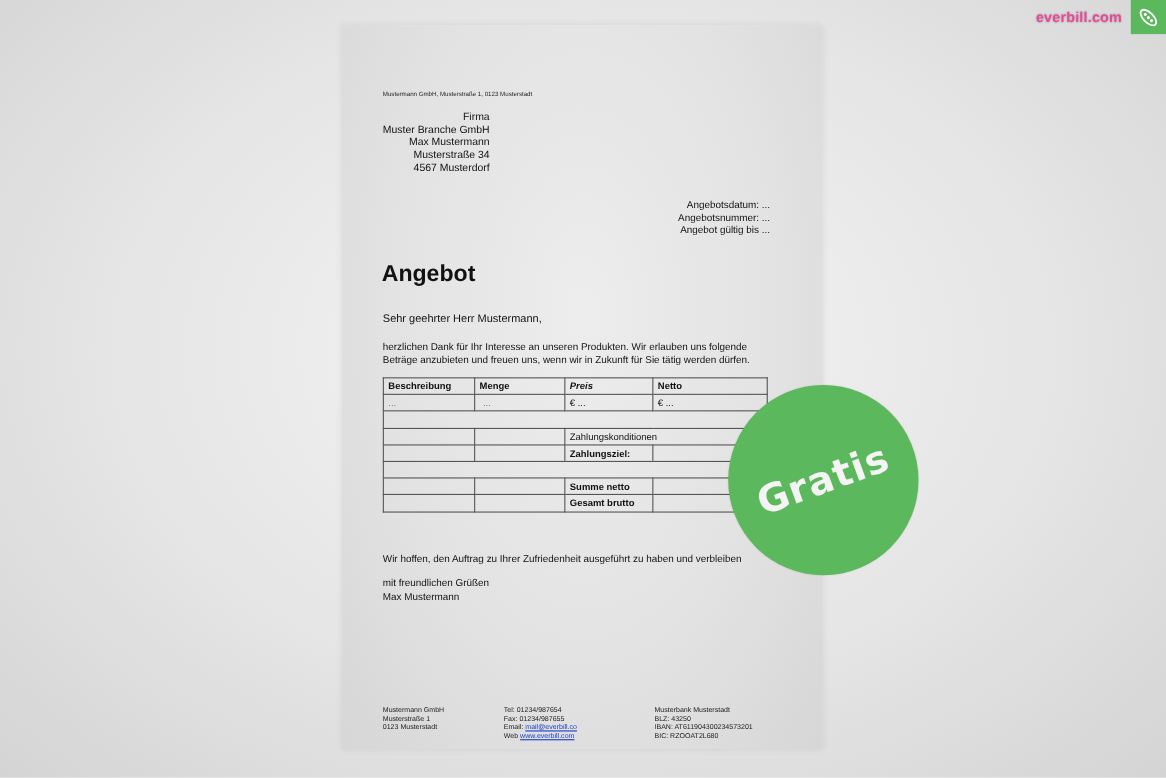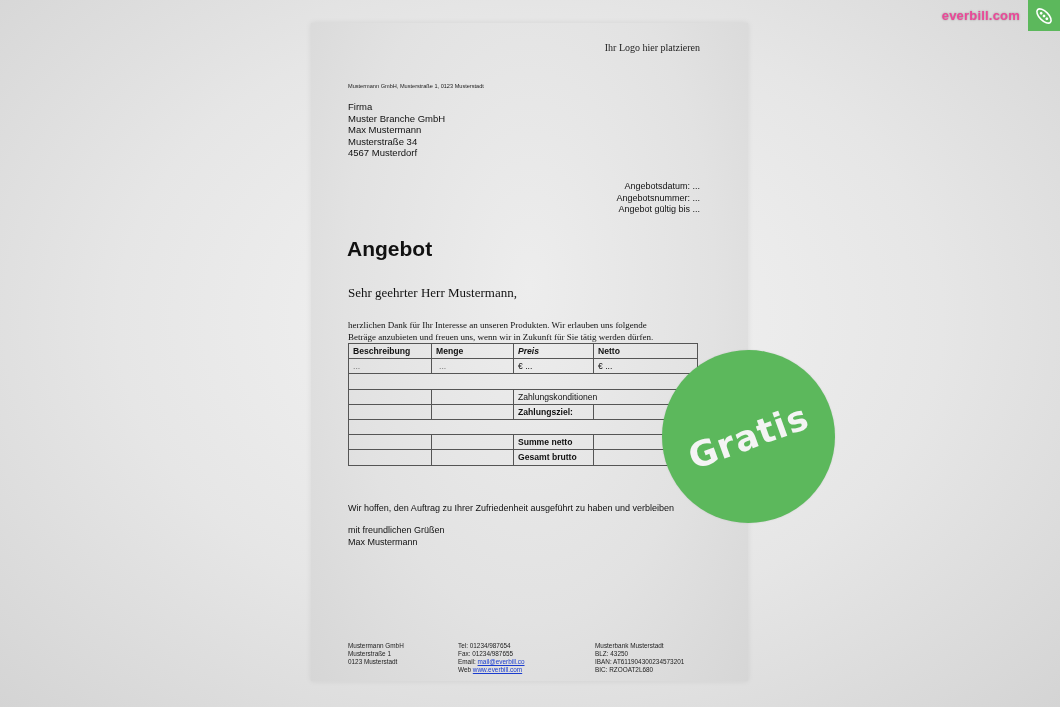--- a/index.html
+++ b/index.html
@@ -28,26 +28,26 @@
     background: radial-gradient(ellipse at 50% 40%, #ededed 0%, #e2e2e2 60%, #d6d6d6 100%);
     box-shadow: 0 0 6px rgba(0,0,0,0.08);
     color: #111;
   }
   .abs { position: absolute; }
   .logo-placeholder {
     left: 0; right: 48px; top: 19px; text-align: right;
     font-family: "Liberation Serif", serif; font-size: 10px; color: #222;
   }
   .sender-line { left: 37px; top: 60px; font-size: 5.6px; color: #222; }
-  .recipient { left: 37px; top: 78px; font-size: 9.5px; line-height: 11.5px; color: #111; }
+  .recipient { left: 37px; top: 78px; font-size: 9.5px; line-height: 11.5px; color: #111; text-align: right; }
   .meta { right: 48px; top: 158px; text-align: right; font-size: 9px; line-height: 11.5px; }
   .meta b { font-weight: normal; }
   .doc-title { left: 36px; top: 214px; font-size: 21px; font-weight: bold; color: #111; }
-  .salutation { left: 37px; top: 262px; font-size: 13px; font-family: Liberation Serif, serif; }
-  .intro { left: 37px; top: 296px; font-size: 9px; line-height: 12px; width: 380px; font-family: Liberation Serif, serif; }
+  .salutation { left: 37px; top: 262px; font-size: 10px; }
+  .intro { left: 37px; top: 286px; font-size: 9px; line-height: 12px; width: 380px; }
   table.items {
     position: absolute; left: 37px; top: 320px; width: 350px;
     border-collapse: collapse; font-size: 8.6px;
   }
   table.items td {
     border: 1px solid #555; height: 15.2px; padding: 0 4px; vertical-align: middle;
   }
   table.items td.c1 { width: 83px; }
   table.items td.c2 { width: 82px; }
   table.items td.c3 { width: 80px; font-style: italic; }
@@ -84,21 +84,20 @@
         <ellipse cx="11" cy="11" rx="4.5" ry="9" fill="none" stroke="#fff" stroke-width="1.6"></ellipse>
         <circle cx="11" cy="7" r="1.4" fill="#fff"></circle>
         <circle cx="11" cy="11" r="1.4" fill="#fff"></circle>
         <circle cx="11" cy="15" r="1.4" fill="#fff"></circle>
       </g>
     </svg>
   </span>
 </div>
 
 <div class="page">
-  <div class="abs logo-placeholder">Ihr Logo hier platzieren</div>
   <div class="abs sender-line">Mustermann GmbH, Musterstraße 1,  0123 Musterstadt</div>
 
   <div class="abs recipient">
     <div>Firma</div>
     <div>Muster Branche GmbH</div>
     <div>Max Mustermann</div>
     <div>Musterstraße 34</div>
     <div>4567 Musterdorf</div>
   </div>
 

